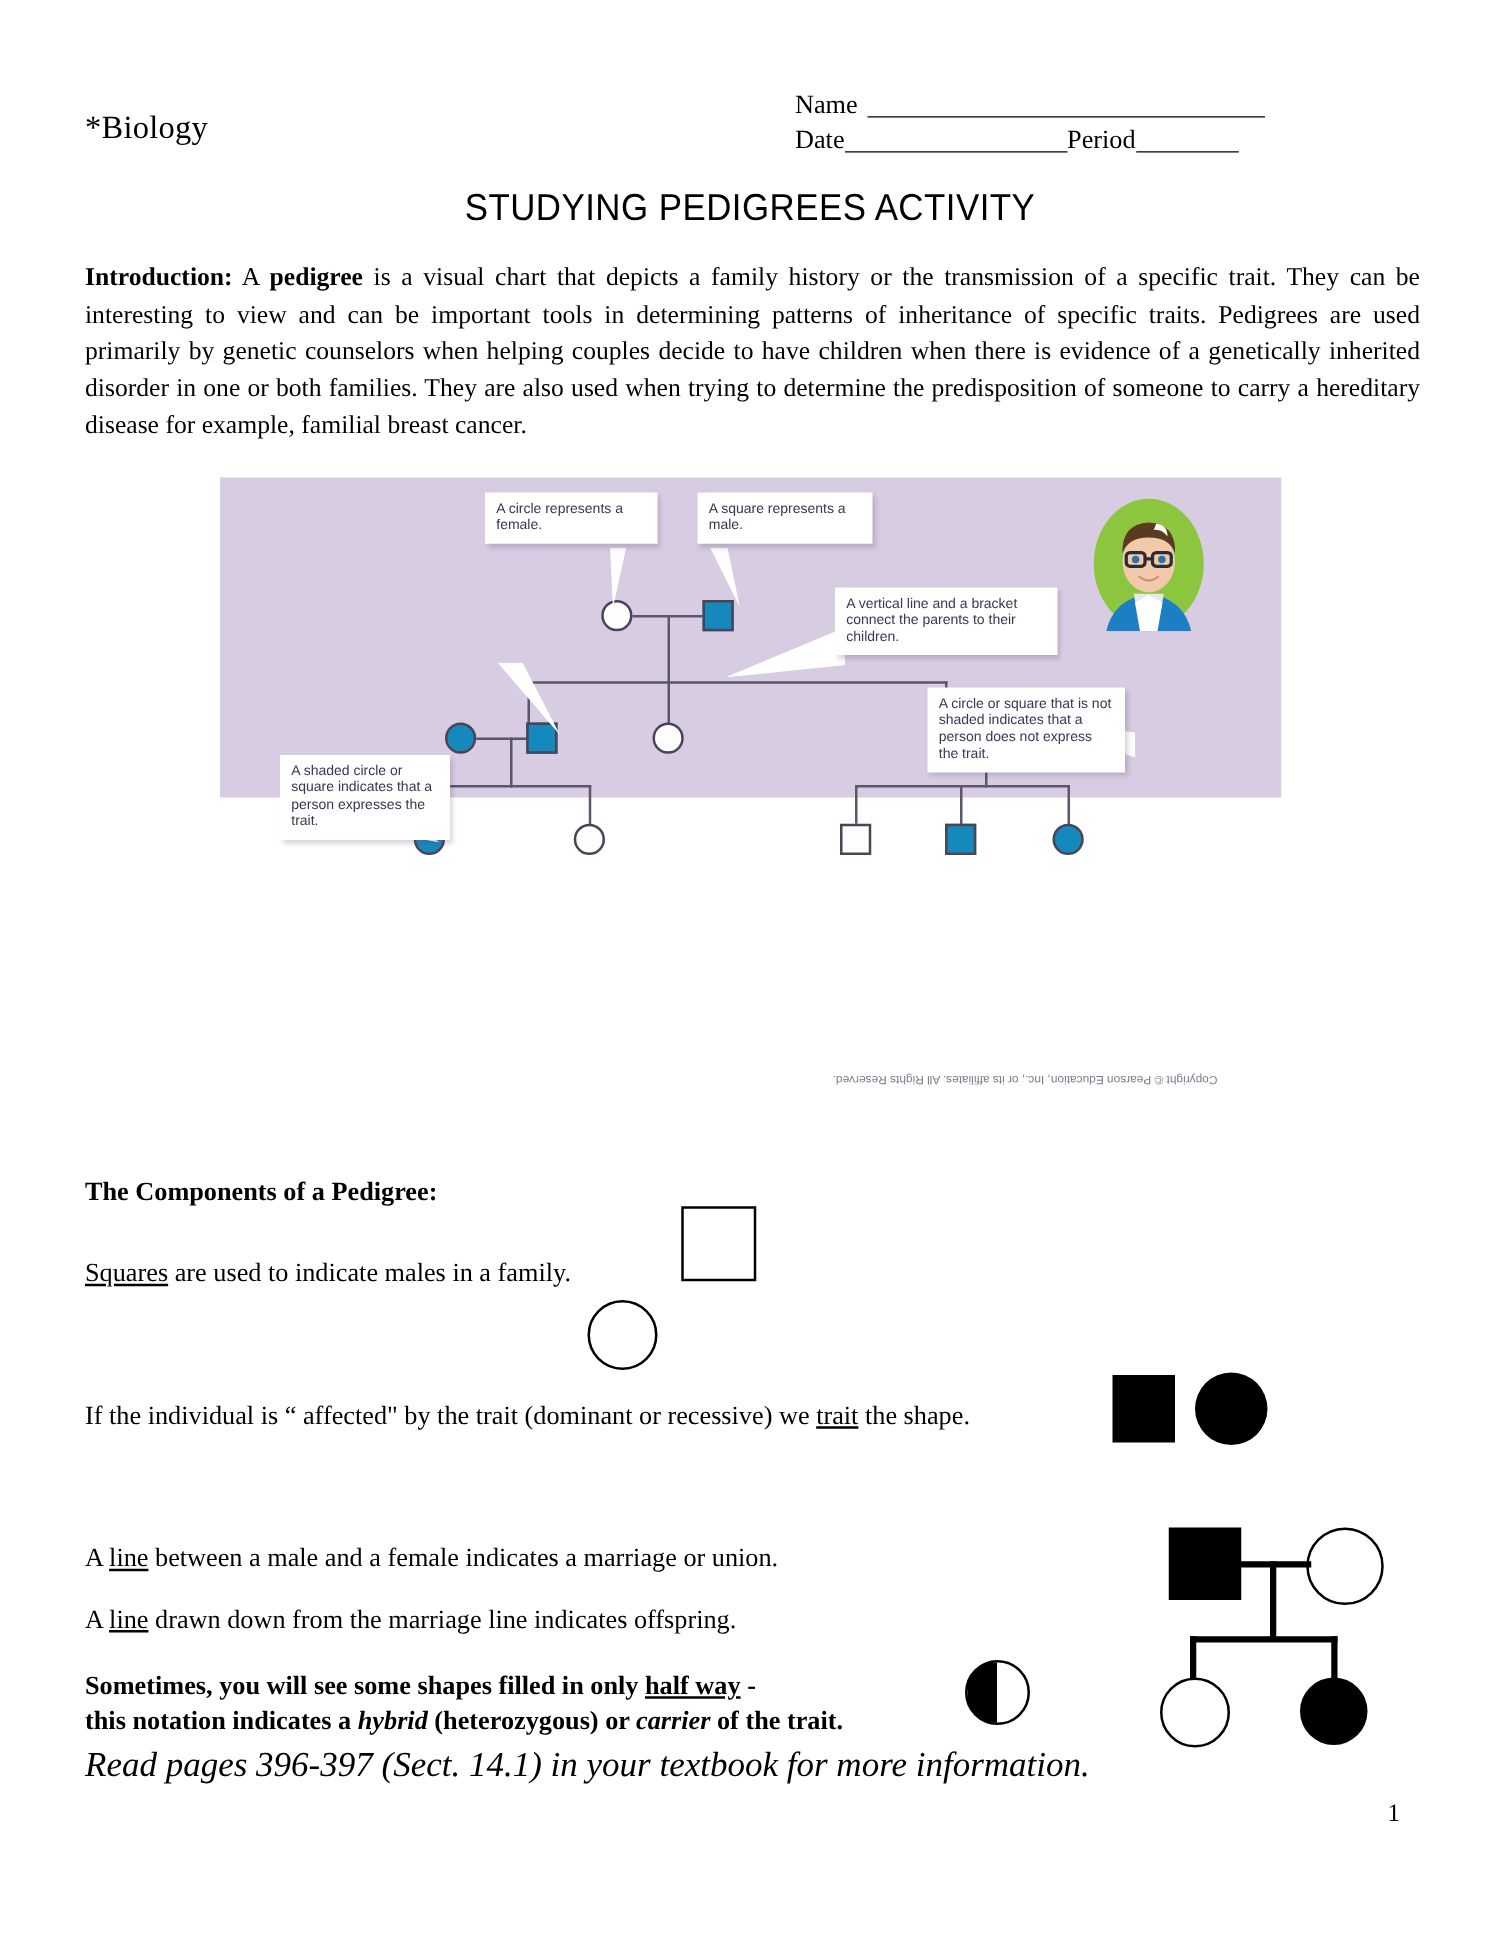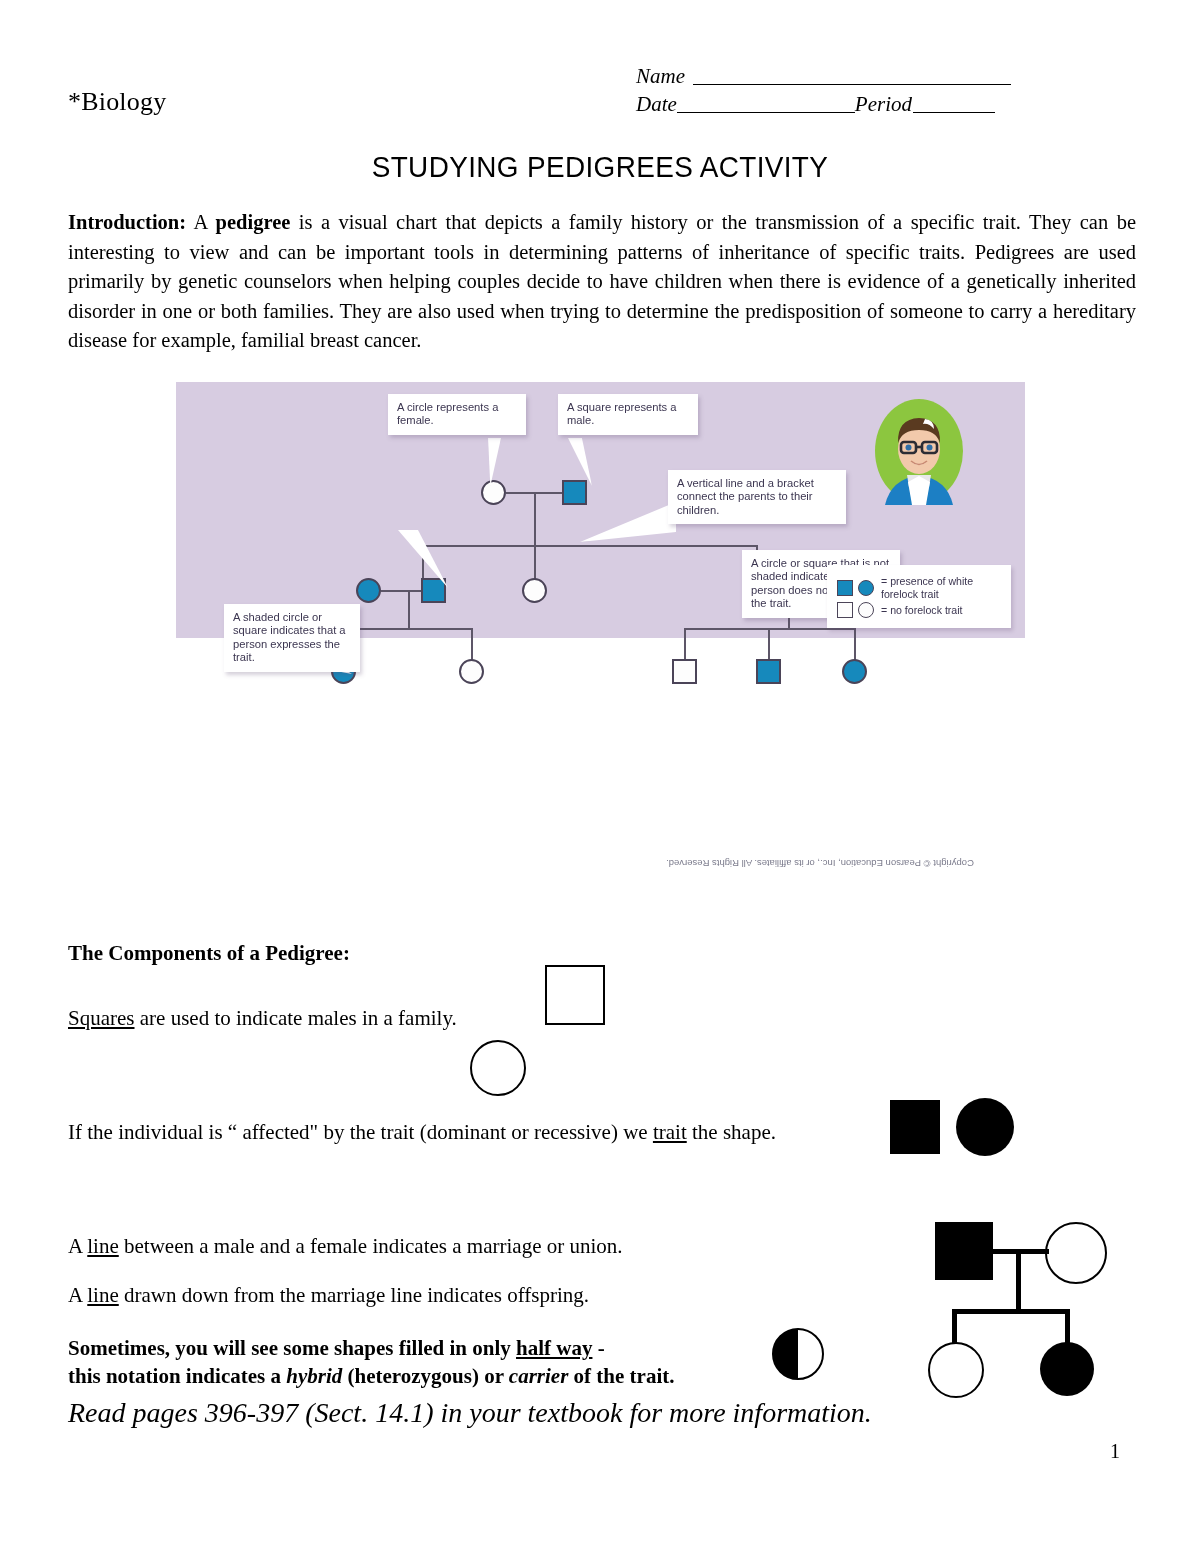--- a/index.html
+++ b/index.html
@@ -10,21 +10,21 @@
     color:#000;
     position:relative;
     overflow:hidden;
   }
   .page { position:relative; width:1200px; height:1553px; }
 
   
   .hdr { position:absolute; left:68px; top:66px; width:1064px; }
   .hdr-course { position:absolute; left:0; top:21px; font-size:26px; letter-spacing:.2px; }
   .hdr-fields { position:absolute; left:568px; top:0; width:430px; }
-  .fld-row { display:flex; height:28px;font-style:italic; }
+  .fld-row { display:flex; align-items:flex-end; height:28px; }
   .fld-lab { font-size:21px; line-height:21px; white-space:pre; }
   .fld-line { border-bottom:1.6px solid #000; height:18px; }
   .ln-name { width:318px; margin-left:8px; }
   .ln-date { width:178px; margin-left:0px; }
   .ln-period { width:82px; margin-left:1px; }
 
   .title {
     position:absolute; left:0; top:150px; width:1200px;
     text-align:center; font-size:30px; letter-spacing:.4px;
     font-family:"Liberation Sans", sans-serif;
@@ -202,32 +202,20 @@
       <path d="M52 22 q9 1 9 10 q-5-6-11-5 z" fill="#ffffff"></path>
       <rect x="28" y="45" width="15" height="11" rx="3" fill="none" stroke="#2c2c34" stroke-width="2.6"></rect>
       <rect x="49" y="45" width="15" height="11" rx="3" fill="none" stroke="#2c2c34" stroke-width="2.6"></rect>
       <line x1="43" y1="50" x2="49" y2="50" stroke="#2c2c34" stroke-width="2.6"></line>
       <circle cx="35.5" cy="50.5" r="3" fill="#2f6fa8"></circle>
       <circle cx="56.5" cy="50.5" r="3" fill="#2f6fa8"></circle>
       <path d="M38 65 q8 6 16 0 q-8 4-16 0 z" fill="#ffffff"></path>
       <path d="M38 64 q8 7 16 0" fill="none" stroke="#c98a72" stroke-width="1.6"></path>
     </svg>
 
-    <div class="legend">
-      <div class="legend-row">
-        <span class="lg-sq fill"></span>
-        <span class="lg-ci fill"></span>
-        <span class="lg-txt" style="max-width:118px;">= presence of white forelock trait</span>
-      </div>
-      <div class="legend-row">
-        <span class="lg-sq open"></span>
-        <span class="lg-ci open"></span>
-        <span class="lg-txt">= no forelock trait</span>
-      </div>
-    </div>
   </div>
 
   <div class="copyright">Copyright © Pearson Education, Inc., or its affiliates. All Rights Reserved.</div>
 
   <div class="comp-head">The Components of a Pedigree:</div>
 
   <div class="row-txt" style="top:972px;margin-top:32px;"><span class="u">Squares</span><span> are used to indicate males in a family.</span></div>
   <div class="shape-sq-open" style="left:545px; top:965px; width:56px; height:56px;"></div>
 
   <div class="shape-ci-open" style="left:470px; top:1040px; width:52px; height:52px;"></div>

